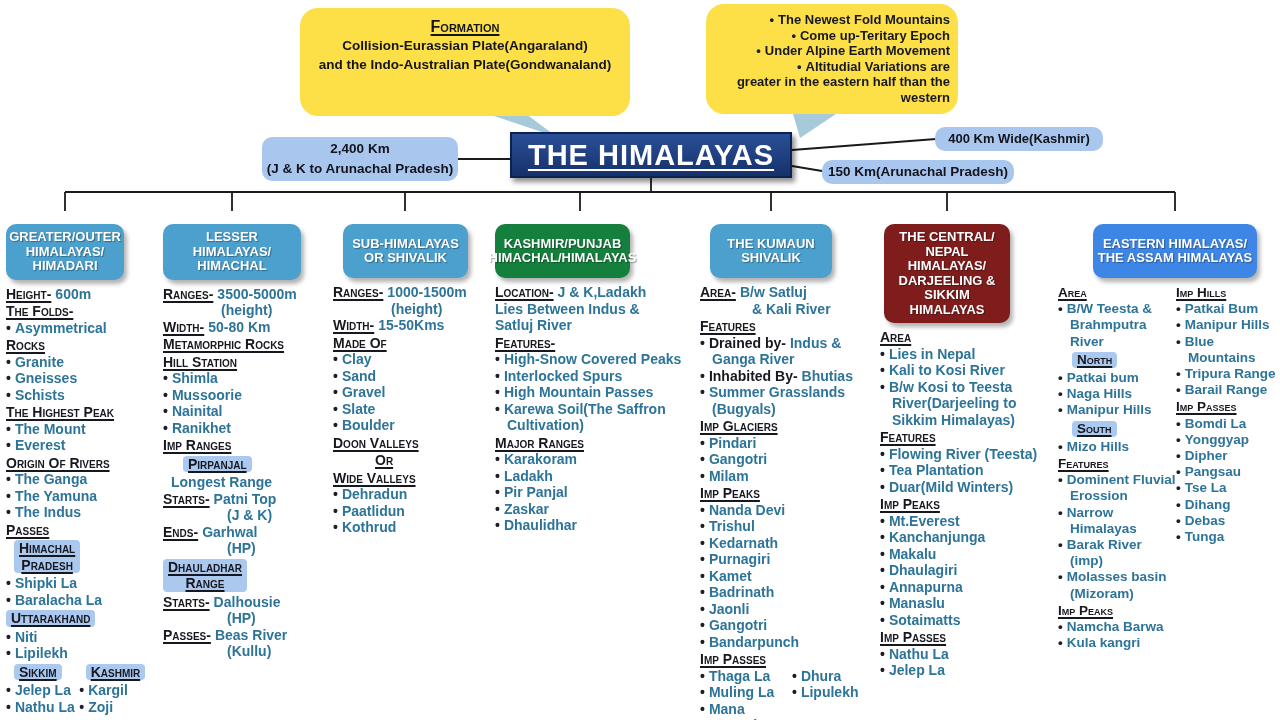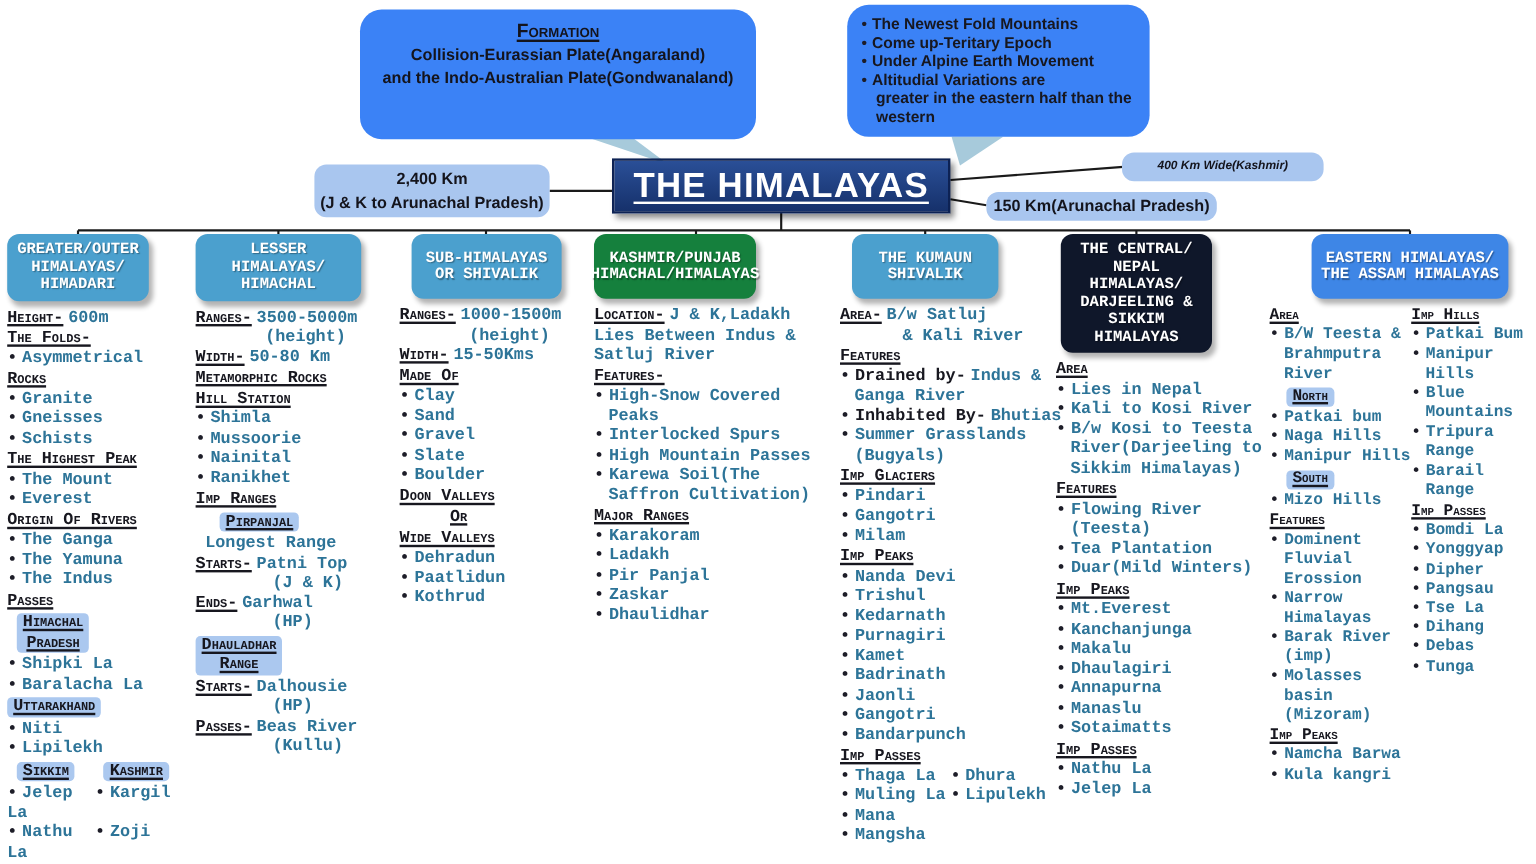--- a/index.html
+++ b/index.html
@@ -2,45 +2,45 @@
 <html><head>
 <meta charset="utf-8">
 <style>
   * { margin:0; padding:0; box-sizing:border-box; }
   html,body { width:1280px; height:720px; overflow:hidden; background:#ffffff;
     font-family:"Liberation Sans", sans-serif; }
   #stage { position:absolute; left:0; top:0; width:1280px; height:720px; }
   svg.wires { position:absolute; left:0; top:0; z-index:1; pointer-events:none; }
 
   
-  .bubble { position:absolute; background:#3b82f6; border-radius:18px; z-index:2;
+  .bubble { position:absolute; background:#fde047; border-radius:18px; z-index:2;
     color:#14141c; font-weight:bold; }
   #formation-bubble { left:300px; top:8px; width:330px; height:108px; text-align:center; padding-top:10px; }
   #formation-bubble .bh { font-variant:small-caps; font-size:16px;
     text-decoration:underline; text-decoration-thickness:1.5px; text-underline-offset:2px; }
   #formation-bubble .bb { font-size:13.5px; line-height:19px; white-space:pre-line; }
   #facts-bubble { left:706px; top:4px; width:252px; padding:8px 8px 8px 12px; }
-  .fline { font-size:13px; line-height:15.6px; white-space:nowrap; }
+  .fline { font-size:13px; line-height:15.6px; white-space:nowrap;text-align:right; }
   .fline .dot { margin-right:4px; }
   .fline.nob { padding-left:12px; }
 
   #title-box { position:absolute; left:510px; top:132px; width:282px; height:46px; z-index:3;
     background:linear-gradient(180deg,#2a4f97,#16316b); border:2px solid #0d2254;
     box-shadow:3px 4px 5px rgba(0,0,0,0.45); display:flex; align-items:center; justify-content:center; }
   #title-box span { color:#ffffff; font-size:29px; font-weight:bold; letter-spacing:1px;
     text-decoration:underline; text-underline-offset:4px; text-decoration-thickness:2px; }
 
   .pill { position:absolute; background:#a9c6ef; border-radius:10px; z-index:2;
     color:#14141c; font-weight:bold; text-align:center; white-space:pre-line; }
   #pill-length { left:262px; top:137px; width:196px; height:44px; font-size:13.5px; line-height:20px; padding-top:2px; }
-  #pill-width-kashmir { left:935px; top:127px; width:168px; height:24px; font-size:10px; line-height:23px;font-style:italic; }
+  #pill-width-kashmir { left:935px; top:127px; width:168px; height:24px; font-size:13px; line-height:23px; }
   #pill-width-arunachal { left:822px; top:160px; width:192px; height:24px; font-size:13.5px; line-height:23px; }
 
   
-  .col { position:absolute; top:195px; z-index:2;font-family:Liberation Mono, monospace; }
+  .col { position:absolute; top:224px; z-index:2; }
   .hdr { border-radius:10px; padding:6px 3px; min-height:54px; color:#ffffff;
     font-weight:bold; font-size:13px; line-height:14.5px; text-align:center; white-space:pre-line;
     display:flex; align-items:center; justify-content:center;
     text-shadow:1px 1px 1px rgba(0,0,0,0.35); box-shadow:3px 4px 4px rgba(0,0,0,0.3); }
   .cbody { margin-top:6px; font-weight:bold; font-size:14px; line-height:16.5px; }
   .ln { }
   .dk { color:#17171f; }
   .v { color:#2d7498; }
   .sc { font-variant:small-caps; color:#17171f; }
   .u { text-decoration:underline; text-decoration-thickness:1.5px; text-underline-offset:2px; }
@@ -249,21 +249,21 @@
         </div>
         <div class="ln b2">
           <span class="cell" style="width: 92px;"><span class="dot">•</span><span class="v">Muling La</span></span>
           <span class="cell"><span class="dot">•</span><span class="v">Lipulekh</span></span>
         </div>
         <div class="ln b"><span class="dot">•</span><span class="v">Mana</span></div>
         <div class="ln b"><span class="dot">•</span><span class="v">Mangsha</span></div>
       </div>
   </div>
   <div class="col" style="left:880px;width:178px">
-    <div class="hdr" style="width: 126px; margin-left: 4px; background: #0f172a;">THE CENTRAL/
+    <div class="hdr" style="width: 126px; margin-left: 4px; background: #7f1d1d;">THE CENTRAL/
 NEPAL HIMALAYAS/
 DARJEELING &amp;
 SIKKIM
 HIMALAYAS</div>
     <div class="cbody">
         <div class="ln h"><span class="sc u dk">Area</span></div>
         <div class="ln b"><span class="dot">•</span><span class="v">Lies in Nepal</span></div>
         <div class="ln b"><span class="dot">•</span><span class="v">Kali to Kosi River</span></div>
         <div class="ln b"><span class="dot">•</span><span class="v">B/w Kosi to Teesta River(Darjeeling to Sikkim Himalayas)</span></div>
         <div class="ln h"><span class="sc u dk">Features</span></div>

